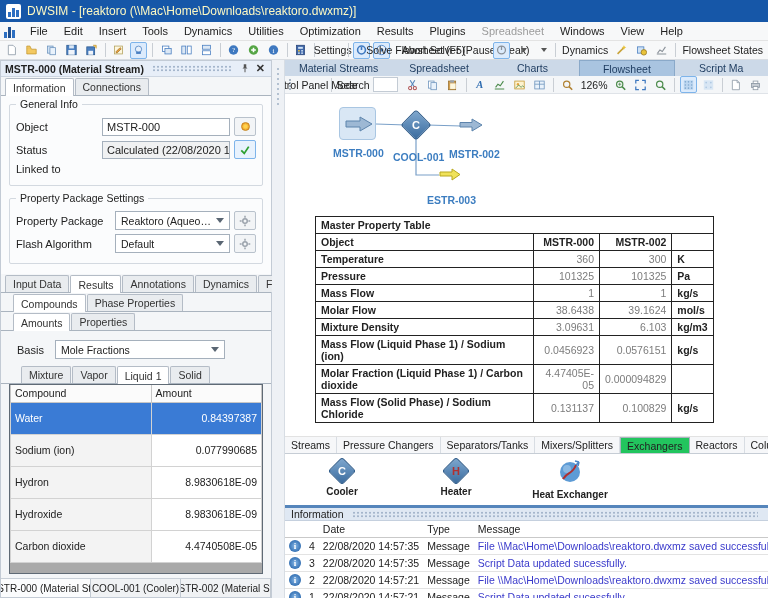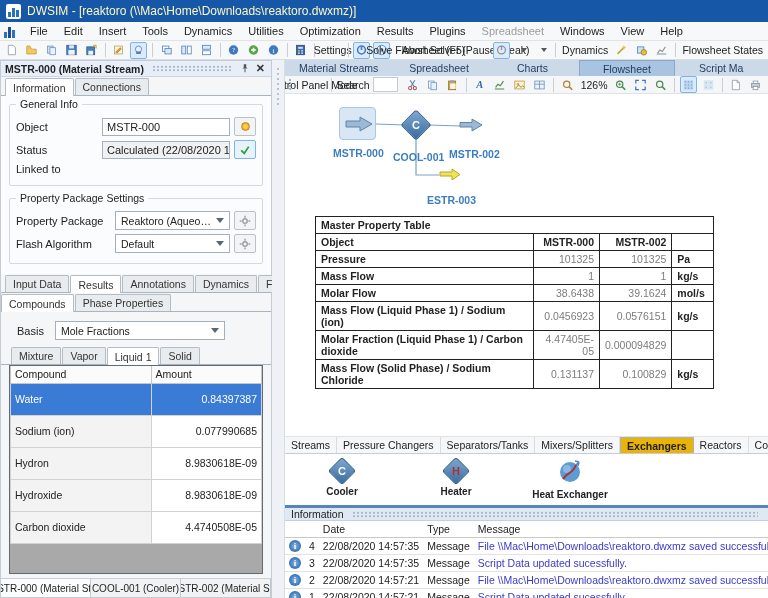--- a/index.html
+++ b/index.html
@@ -81,21 +81,21 @@
   .mpt td { border:1px solid #222; padding:2px 5px; height:16px; }
   .mpt .pt-title { font-weight:bold; }
   .mpt .pt-name { font-weight:bold; width:218px; }
   .mpt .pt-val { width:66px; text-align:right; color:#7c7c7c; }
   .mpt .pt-hval { width:66px; text-align:right; font-weight:bold; color:#222; }
   .mpt .pt-unit { width:42px; font-weight:bold; }
 
   .palette { height:68px; display:flex; flex-direction:column; background:#fff; }
   .palette-tabs { height:17px; display:flex; align-items:stretch; border-bottom:1px solid #c6cdd5; background:#f6f7f9; font-size:10.5px; overflow:hidden; }
   .pal-tab { padding:0 6px; display:flex; align-items:center; border-right:1px solid #d8dde3; white-space:nowrap; color:#222; }
-  .pal-tab.sel { background:#eab308; border:1px solid #aab4bf; border-bottom:none; font-weight:bold; }
+  .pal-tab.sel { background:#22c55e; border:1px solid #aab4bf; border-bottom:none; font-weight:normal; }
   .palette-body { flex:1; display:flex; align-items:flex-start; gap:44px; padding:4px 0 0 22px; }
   .pal-item { display:flex; flex-direction:column; align-items:center; gap:5px; width:70px; }
   .pal-item .pi-label { font-weight:bold; font-size:10px; color:#222; white-space:nowrap; }
   .blue-bar { height:3px; background:#5585bb; }
 
   .info-panel { flex:1; display:flex; flex-direction:column; min-height:0; background:#fff; }
   .info-header { height:17px; background:#dfe8f3; display:flex; align-items:center; padding:0 6px; gap:4px; border-bottom:1px solid #c5d0de; }
   .info-title { font-size:10.5px; color:#222; }
   table.log { border-collapse:collapse; width:100%; font-size:10.5px; }
   .log th { font-weight:normal; text-align:left; padding:2px 4px; border-bottom:1px solid #c9c9c9; height:15px; background:#fff; }
@@ -400,34 +400,38 @@
       </div>
     </div>
 
     <div class="tabrow" id="result-tabs" style="background:#f4f6f8">
         <span class="tab">Input Data</span>
         <span class="tab sel">Results</span>
         <span class="tab">Annotations</span>
         <span class="tab">Dynamics</span>
         <span class="tab">Floating Tables</span>
       </div>
-    <div class="tabrow" id="compound-tabs" style="padding-left:0">
+    <div class="tabrow" id="compound-tabs" style="padding-left:12px">
         <span class="tab sel">Compounds</span>
         <span class="tab">Phase Properties</span>
+      </div>
+    <div class="tabrow" id="amount-tabs" style="padding-left:12px">
+        <span class="tab sel">Amounts</span>
+        <span class="tab">Properties</span>
       </div>
 
     <div class="frow" style="padding:5px 14px 2px 16px">
       <span style="width:34px">Basis</span>
       <span class="dropdown" style="max-width:170px">
           <span class="dd-text">Mole Fractions</span>
           <span class="dd-arrow"></span>
         </span>
     </div>
 
-    <div class="tabrow" id="phase-tabs" style="padding-left:10px">
+    <div class="tabrow" id="phase-tabs" style="padding-left:20px">
         <span class="tab">Mixture</span>
         <span class="tab">Vapor</span>
         <span class="tab sel">Liquid 1</span>
         <span class="tab">Solid</span>
       </div>
 
     <div class="grid-wrap">
       <table class="cgrid">
         <thead>
             <tr>
@@ -643,36 +647,48 @@
             <tr>
               <td class="pt-title" colspan="4">Master Property Table</td>
             </tr>
             <tr>
               <td class="pt-name">Object</td>
               <td class="pt-hval">MSTR-000</td>
               <td class="pt-hval">MSTR-002</td>
               <td class="pt-unit"></td>
             </tr>
             <tr>
+              <td class="pt-name">Temperature</td>
+              <td class="pt-val">360</td>
+              <td class="pt-val">300</td>
+              <td class="pt-unit">K</td>
+            </tr>
+            <tr>
               <td class="pt-name">Pressure</td>
               <td class="pt-val">101325</td>
               <td class="pt-val">101325</td>
               <td class="pt-unit">Pa</td>
             </tr>
             <tr>
               <td class="pt-name">Mass Flow</td>
               <td class="pt-val">1</td>
               <td class="pt-val">1</td>
               <td class="pt-unit">kg/s</td>
             </tr>
             <tr>
               <td class="pt-name">Molar Flow</td>
               <td class="pt-val">38.6438</td>
               <td class="pt-val">39.1624</td>
               <td class="pt-unit">mol/s</td>
+            </tr>
+            <tr>
+              <td class="pt-name">Mixture Density</td>
+              <td class="pt-val">3.09631</td>
+              <td class="pt-val">6.103</td>
+              <td class="pt-unit">kg/m3</td>
             </tr>
             <tr>
               <td class="pt-name">Mass Flow (Liquid Phase 1)  /  Sodium (ion)</td>
               <td class="pt-val">0.0456923</td>
               <td class="pt-val">0.0576151</td>
               <td class="pt-unit">kg/s</td>
             </tr>
             <tr>
               <td class="pt-name">Molar Fraction (Liquid Phase 1)  /  Carbon dioxide</td>
               <td class="pt-val">4.47405E-05</td>

